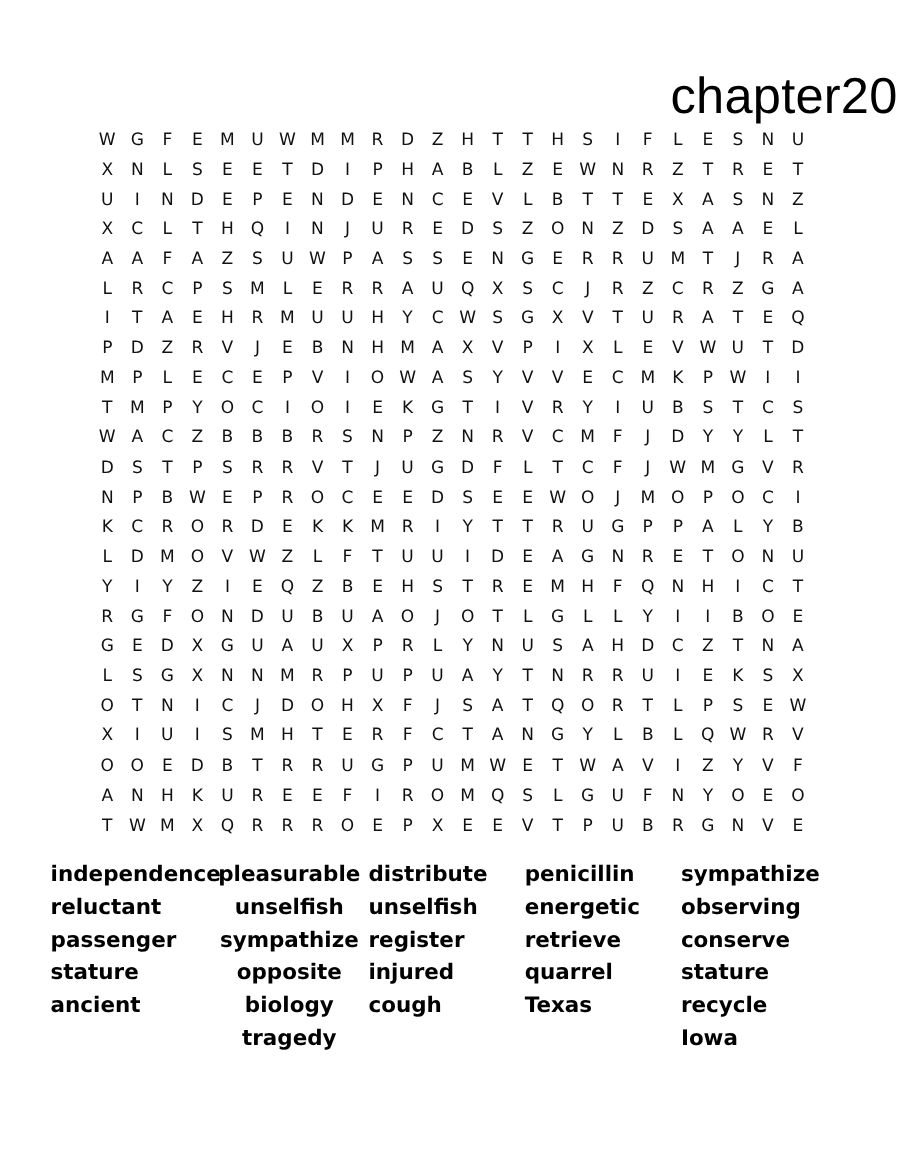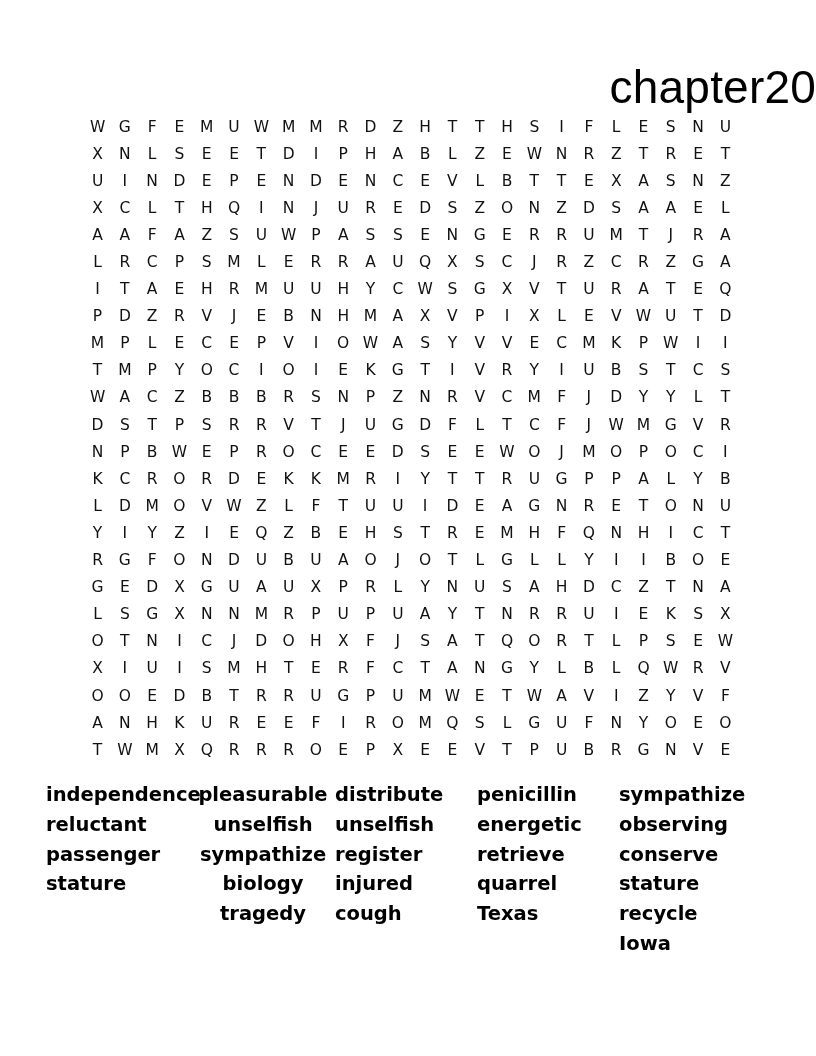--- a/index.html
+++ b/index.html
@@ -725,25 +725,27 @@
         <span class="grid-cell">E</span>
       </div>
     </div>
 
   <div class="word-list" id="word-list">
       <div class="word-col word-col-0">
         <div class="word-item">independence</div>
         <div class="word-item">reluctant</div>
         <div class="word-item">passenger</div>
         <div class="word-item">stature</div>
+        <div class="word-item">ancient</div>
       </div>
       <div class="word-col word-col-1">
         <div class="word-item">pleasurable</div>
         <div class="word-item">unselfish</div>
         <div class="word-item">sympathize</div>
+        <div class="word-item">opposite</div>
         <div class="word-item">biology</div>
         <div class="word-item">tragedy</div>
       </div>
       <div class="word-col word-col-2">
         <div class="word-item">distribute</div>
         <div class="word-item">unselfish</div>
         <div class="word-item">register</div>
         <div class="word-item">injured</div>
         <div class="word-item">cough</div>
       </div>

